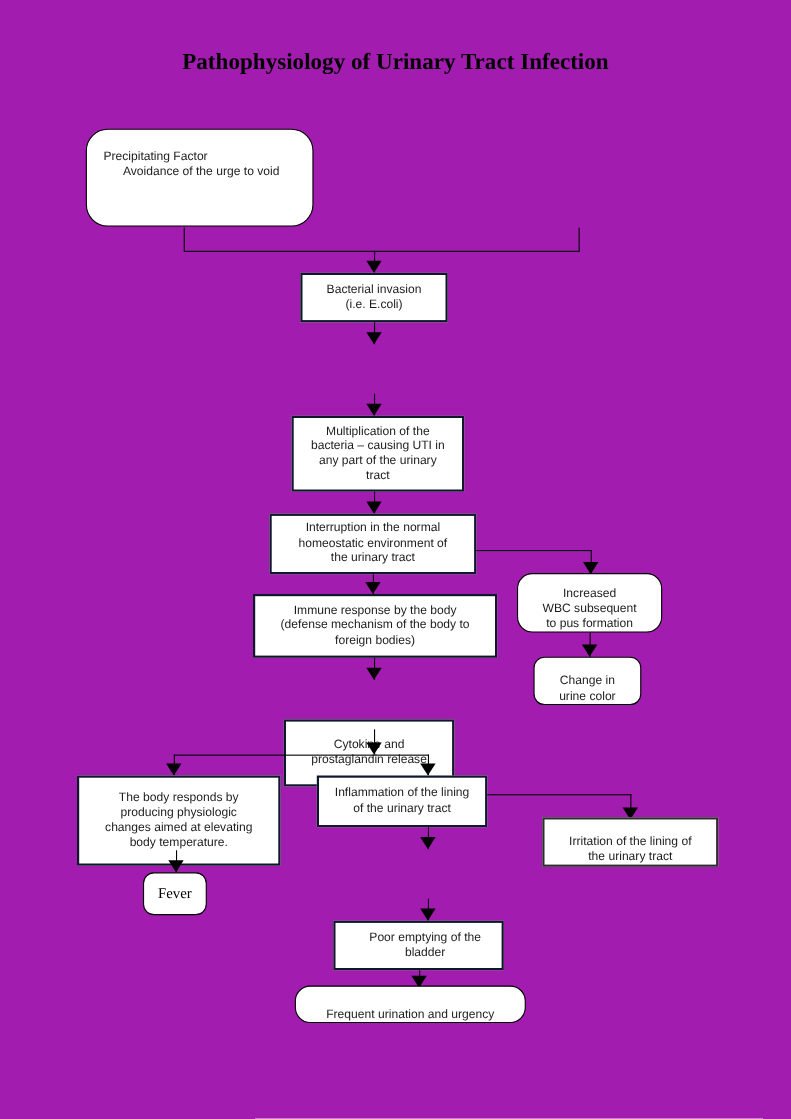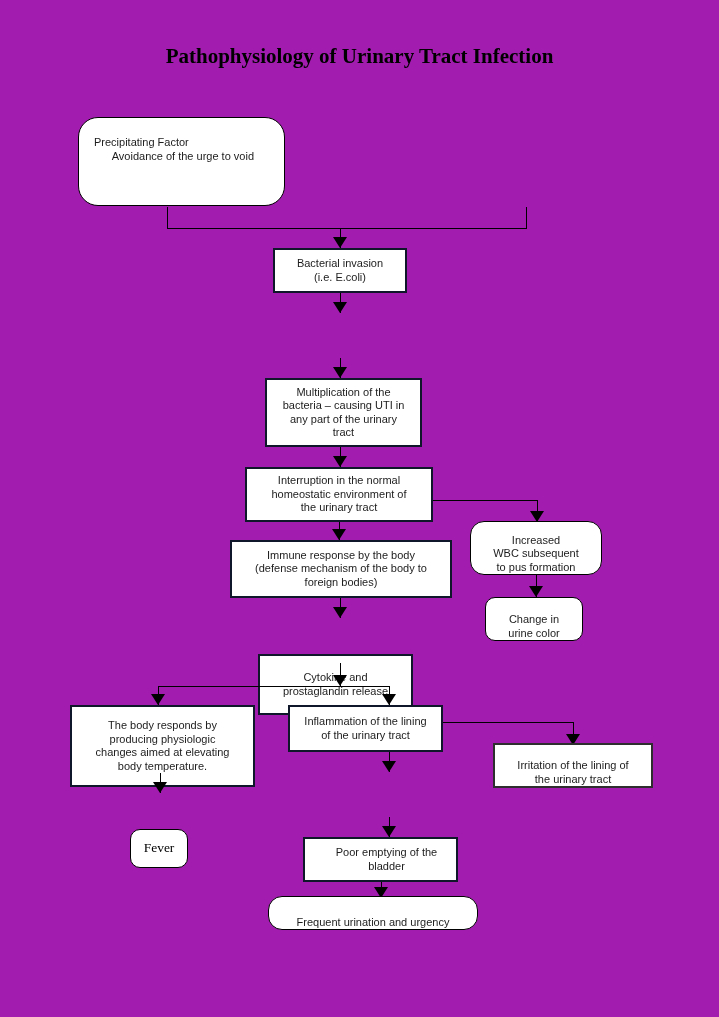--- a/index.html
+++ b/index.html
@@ -132,21 +132,21 @@
   <div class="box" style="left:70px; top:705px; width:185px; height:82px;">
     <span>The body responds by
 producing physiologic
 changes aimed at elevating
 body temperature.</span>
   </div>
 
   <div class="vline" style="left:160px; top:773px; height:20px;"></div>
   <div class="arr" style="left:153px; top:782px;"></div>
 
-  <div class="rbox small-radius serif" style="left:130px; top:793px; width:58px; height:39px;margin-top:36px;">
+  <div class="rbox small-radius serif" style="left:130px; top:793px; width:58px; height:39px;">
     <span>Fever</span>
   </div>
 
   <div class="box" style="left:288px; top:705px; width:155px; height:47px;">
     <span>Inflammation of the lining
 of the urinary tract</span>
   </div>
 
   <div class="hline" style="left:443px; top:722px; width:131px;"></div>
   <div class="vline" style="left:573px; top:722px; height:23px;"></div>

